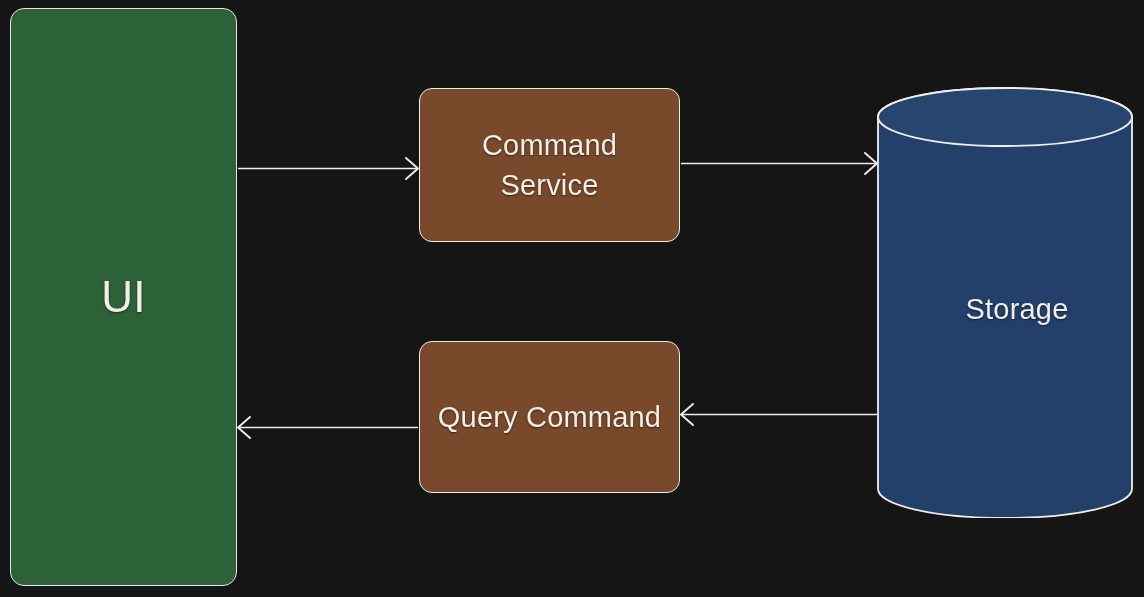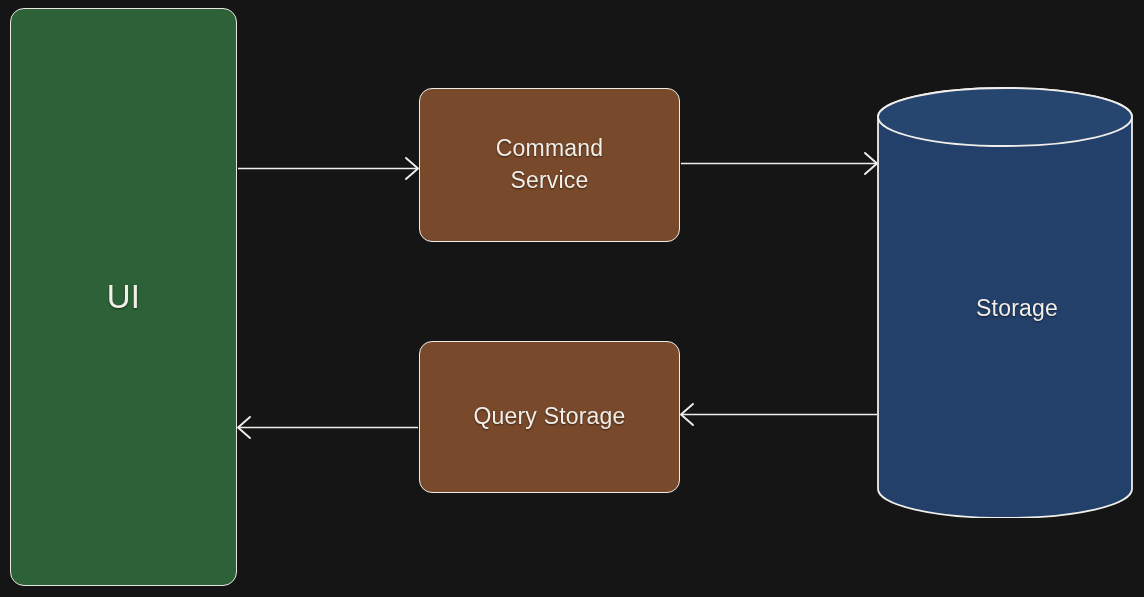--- a/index.html
+++ b/index.html
@@ -18,39 +18,39 @@
   .node {
     position: absolute;
     box-sizing: border-box;
     display: flex;
     align-items: center;
     justify-content: center;
     text-align: center;
   }
   .node-label {
     color: #f2eee8;
-    font-size: 23px;
+    font-size: 29px;
     line-height: 1.38;
     letter-spacing: 0.2px;
     text-shadow: 0 1px 2px rgba(0,0,0,0.55);
     white-space: pre-line;
     user-select: none;
   }
 
   
   #ui-box {
     left: 10px;
     top: 8px;
     width: 227px;
     height: 578px;
     background: #2d6137;
     border: 1.6px solid #e8e6e1;
     border-radius: 14px;
   }
-  #ui-box .node-label { font-size: 33px; }
+  #ui-box .node-label { font-size: 44px; }
 
   
   .service-box {
     background: #79492b;
     border: 1.6px solid #efece6;
     border-radius: 13px;
   }
   #command-service-box {
     left: 419px;
     top: 88px;
@@ -118,21 +118,21 @@
   <div class="node" id="ui-box">
     <span class="node-label">UI</span>
   </div>
 
   <div class="node service-box" id="command-service-box">
     <span class="node-label">Command
 Service</span>
   </div>
 
   <div class="node service-box" id="query-service-box">
-    <span class="node-label">Query Storage</span>
+    <span class="node-label">Query Command</span>
   </div>
 
   <div id="storage-node">
     <svg width="258" height="432" viewBox="0 0 258 432">
 
       <path d="M 2,31 L 2,403
                A 127,29 0 0 0 256,403
                L 256,31
                A 127,29 0 0 0 2,31 Z" fill="#23406B" stroke="#EFEEEA" stroke-width="1.8"></path>
 

